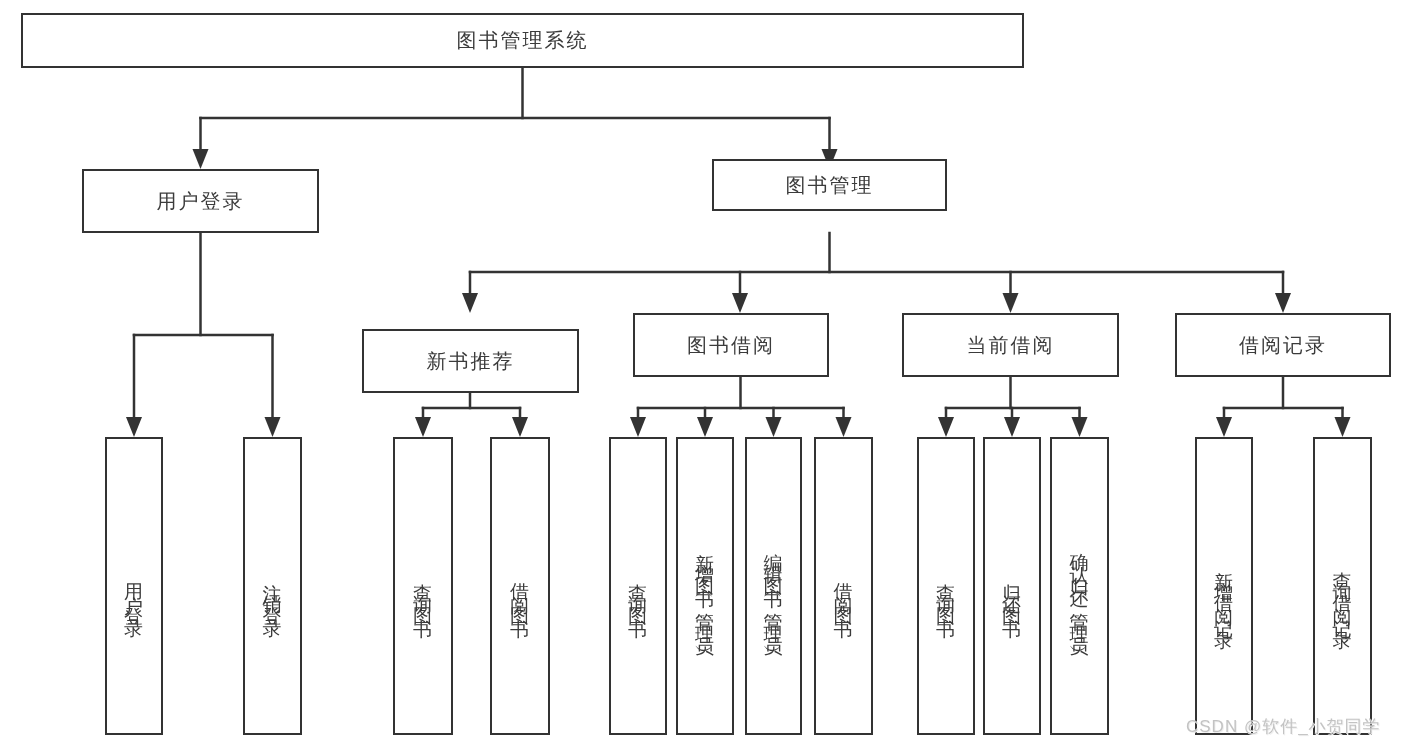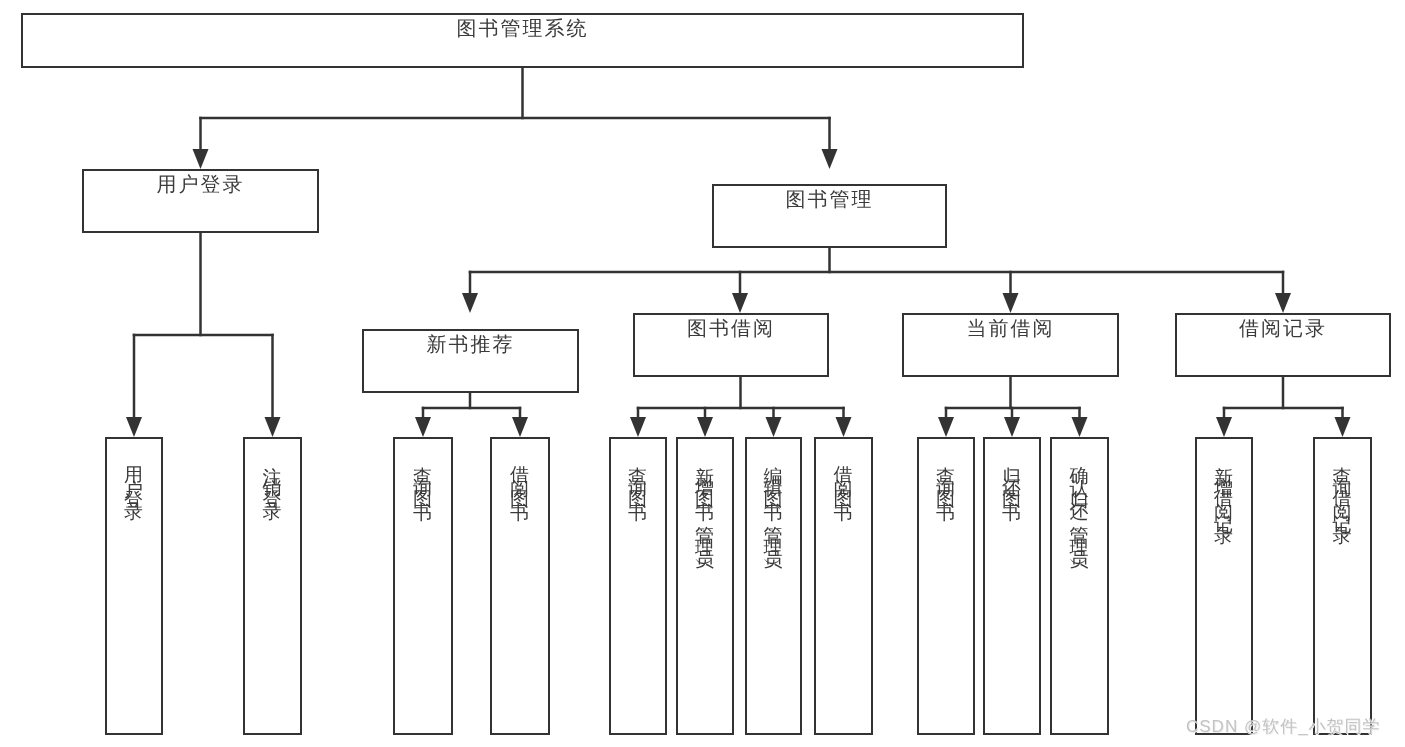--- a/index.html
+++ b/index.html
@@ -3,21 +3,21 @@
 <meta charset="utf-8">
 <style>
   html, body { margin:0; padding:0; background:#ffffff; }
   .canvas {
     position:relative; width:1405px; height:747px; background:#ffffff;
     font-family:"Liberation Sans", sans-serif; overflow:hidden;
   }
   .connectors { position:absolute; left:0; top:0; pointer-events:none; }
   .node {
     position:absolute; background:#ffffff; border:2.5px solid #333333;
-    box-sizing:border-box; display:flex; align-items:flex-start; justify-content:center;
+    box-sizing:border-box; display:flex; align-items:center; justify-content:center;
     z-index:2;
   }
   .lbl {
     font-size:20px; color:#3b3b3b; letter-spacing:2px; white-space:nowrap;
   }
   .leaf { top:437px; height:298px; }
   .vlbl {
     writing-mode:vertical-rl; text-orientation:mixed;
     font-size:19px; color:#3b3b3b; letter-spacing:12px; line-height:1;
     padding-top:12px; 
@@ -99,21 +99,21 @@
     </g>
   </svg>
 
   <div class="node" style="left:21px;top:13px;width:1003px;height:55px">
     <span class="lbl">图书管理系统</span>
   </div>
 
   <div class="node" style="left:82px;top:169px;width:237px;height:64px">
     <span class="lbl">用户登录</span>
   </div>
-  <div class="node" style="left:712px;top:184px;width:235px;height:64px">
+  <div class="node" style="left:712px;top:159px;width:235px;height:52px">
     <span class="lbl">图书管理</span>
   </div>
 
   <div class="node" style="left:362px;top:329px;width:217px;height:64px">
     <span class="lbl">新书推荐</span>
   </div>
   <div class="node" style="left:633px;top:313px;width:196px;height:64px">
     <span class="lbl">图书借阅</span>
   </div>
   <div class="node" style="left:1175px;top:313px;width:216px;height:64px">

